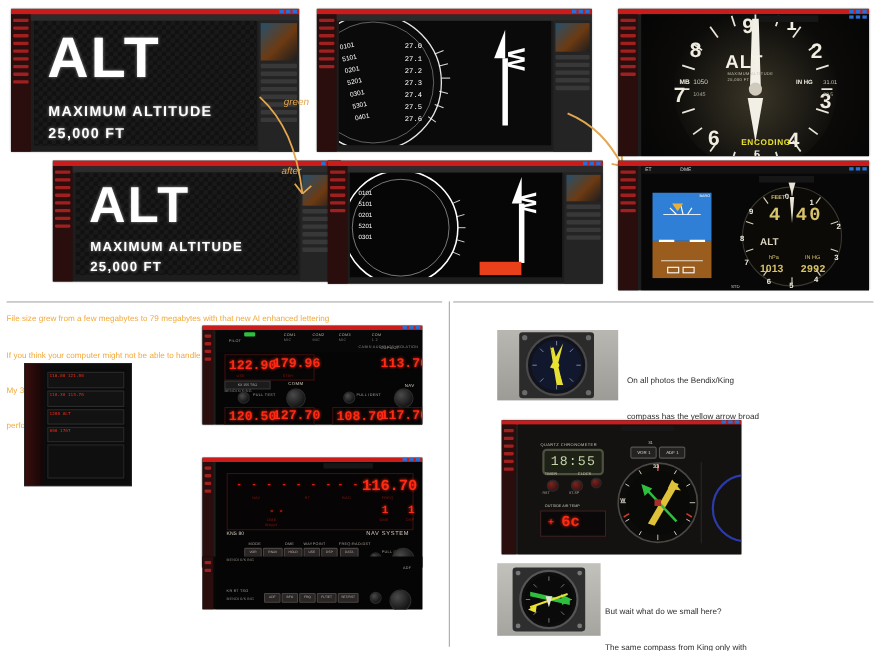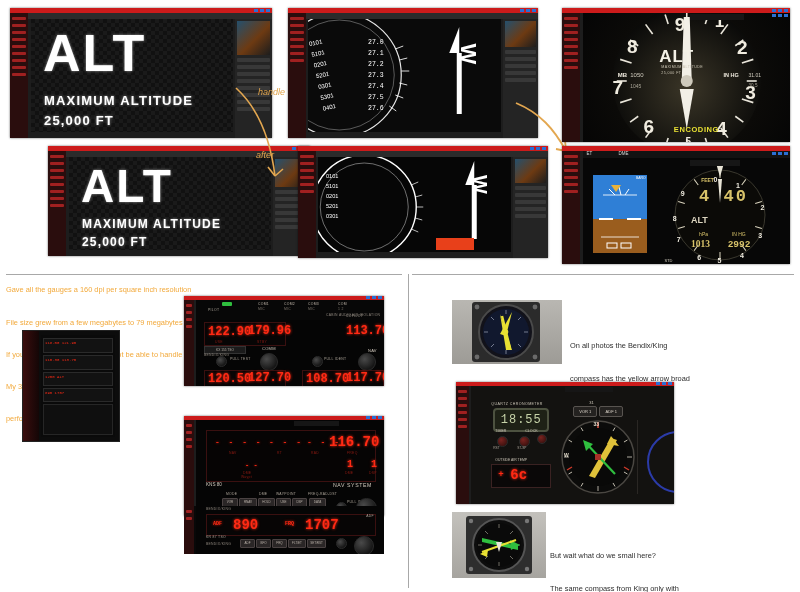--- a/index.html
+++ b/index.html
@@ -233,21 +233,21 @@
       <div style="position:absolute;left:8px;top:14px;color:#fff;font-size:5.6px;line-height:10px;">0101<br>5101<br>0201<br>5201<br>0301</div>
       <div style="position:absolute;left:152px;top:16px;color:#fff;font-size:20px;font-weight:bold;transform:rotate(90deg);">W</div>
       <div style="position:absolute;left:118px;bottom:2px;width:38px;height:12px;background:#e8401a;"></div>
     </div>
   </div>
 
   <svg class="arrowsvg" style="left:228px;top:78px;width:110px;height:110px;" viewBox="0 0 110 110">
     <path d="M8 10 C 30 30, 42 58, 47 98" fill="none" stroke="#e3a750" stroke-width="1.6"></path>
     <path d="M47 98 l -7 -9 M47 98 l 8 -7" fill="none" stroke="#e3a750" stroke-width="1.6"></path>
   </svg>
-  <div class="curvelbl abs" style="left:258px;top:87px;">handle</div>
+  <div class="curvelbl abs" style="left:258px;top:87px;">green</div>
   <div class="curvelbl abs" style="left:256px;top:150px;">after</div>
 
   <svg class="arrowsvg" style="left:510px;top:95px;width:80px;height:80px;" viewBox="0 0 80 80">
     <path d="M6 8 C 30 18, 44 34, 56 56" fill="none" stroke="#e3a750" stroke-width="1.8"></path>
     <path d="M56 56 l -10 -2 M56 56 l -1 -11" fill="none" stroke="#e3a750" stroke-width="1.8"></path>
   </svg>
 
   <div class="appwin abs" style="left:562px;top:8px;width:228px;height:134px;">
     <div class="titlebar">
       <div class="wbtns">
@@ -396,21 +396,21 @@
               <line transform="rotate(324)" x1="0" y1="-44" x2="0" y2="-37"></line>
             </g>
           </g>
           <path d="M47 0 L55 0 L51 14 Z" fill="#e8e4d6"></path>
           <path d="M49 16 L53 16 L51 40 Z" fill="#e8e4d6"></path>
         </svg>
         <div style="position:absolute;left:32%;top:14%;color:#d8c36a;font-size:5px;font-weight:bold;">FEET</div>
         <div style="position:absolute;left:30%;top:24%;color:#d8c36a;font-size:17px;font-weight:bold;letter-spacing:2px;font-family:'Liberation Mono',monospace;">4 40</div>
         <div style="position:absolute;left:22%;top:52%;color:#ddd6c0;font-size:9px;font-weight:bold;">ALT</div>
         <div style="position:absolute;left:30%;top:68%;color:#d8c36a;font-size:5px;">hPa</div>
-        <div style="position:absolute;left:22%;top:76%;color:#d8c36a;font-size:9.5px;font-weight:bold;font-family:Liberation Serif, serif;">1013</div>
+        <div style="position:absolute;left:22%;top:76%;color:#d8c36a;font-size:9.5px;font-weight:bold;font-family:Liberation Sans, sans-serif;">1013</div>
         <div style="position:absolute;left:62%;top:68%;color:#d8c36a;font-size:5px;">IN HG</div>
         <div style="position:absolute;left:58%;top:76%;color:#d8c36a;font-size:9.5px;font-weight:bold;font-family:'Liberation Mono',monospace;text-align:center;">2992</div>
         <div style="position:absolute;left:-4%;top:95%;color:#cfcabc;font-size:4px;">STD</div>
         <div class="gnum" style="left:14%;top:30%;font-size:7px;">9</div>
         <div class="gnum" style="left:6%;top:55%;font-size:7px;">8</div>
         <div class="gnum" style="left:10%;top:76%;font-size:7px;">7</div>
         <div class="gnum" style="left:30%;top:94%;font-size:7px;">6</div>
         <div class="gnum" style="left:50%;top:97%;font-size:7px;">5</div>
         <div class="gnum" style="left:72%;top:92%;font-size:7px;">4</div>
         <div class="gnum" style="left:90%;top:72%;font-size:7px;">3</div>
@@ -420,21 +420,20 @@
       </div>
       <div style="position:absolute;left:52%;top:9px;width:24%;height:6px;background:#161616;"></div>
     </div>
   </div>
 
   <div class="divider" style="left:6px;top:274px;width:396px;height:1px;"></div>
   <div class="divider" style="left:412px;top:274px;width:382px;height:1px;"></div>
   <div class="divider" style="left:408px;top:274px;width:1px;height:314px;"></div>
 
   <div class="note orange abs" style="left:6px;top:264px;">
-    <div>Gave all the gauges a 160 dpi per square inch resolution</div>
     <div>File size grew from a few megabytes to 79 megabytes with that new AI enhanced lettering</div>
     <div>If you think your computer might not be able to handle an 80mb texture please don't use it</div>
     <div>My 3400 graphics card has no</div>
     <div>performance issues</div>
   </div>
 
   <div class="abs" style="left:22px;top:330px;width:96px;height:110px;background:#0c0c0c;border:1px solid #222;overflow:hidden;">
     <div style="position:absolute;left:0;top:0;width:16px;height:100%;background:linear-gradient(90deg,#3a0d0d,#140606);"></div>
     <div style="position:absolute;left:18px;top:4px;right:4px;bottom:4px;background:#0a0a0a;">
       <div style="position:absolute;left:2px;top:3px;right:2px;height:13px;background:#121212;border:1px solid #2a2a2a;"></div>
@@ -571,26 +570,20 @@
     </div>
   </div>
 
   <div class="abs" style="left:184px;top:506px;width:200px;height:48px;background:#080808;overflow:hidden;">
     <div class="leftrail" style="top:0;width:5%;">
         <i></i>
         <i></i>
       </div>
     <div style="position:absolute;left:6%;right:0;top:0;bottom:0;background:#050505;">
       <div class="tinylbl" style="left:10px;top:1px;color:#8d857c;">BENDIX/KING</div>
-      <div class="lcd" style="left:10px;top:8px;width:168px;height:20px;">
-        <div class="red7" style="position:absolute;left:6px;top:6px;font-size:5px;">ADF</div>
-        <div class="red7" style="position:absolute;left:26px;top:2px;font-size:14px;">890</div>
-        <div class="red7" style="position:absolute;left:78px;top:6px;font-size:5px;">FRQ</div>
-        <div class="red7" style="position:absolute;left:98px;top:2px;font-size:14px;">1707</div>
-      </div>
       <div class="tinylbl" style="left:10px;top:29px;color:#a9a196;">KR 87 TSO</div>
       <div class="tinylbl" style="right:10px;top:8px;color:#a9a196;">ADF</div>
       <div class="tinylbl" style="left:10px;top:36px;color:#8d857c;">BENDIX/KING</div>
       <div class="pbtn" style="left:44px;top:33px;width:13px;height:7px;">ADF</div>
       <div class="pbtn" style="left:60px;top:33px;width:13px;height:7px;">BFO</div>
       <div class="pbtn" style="left:76px;top:33px;width:13px;height:7px;">FRQ</div>
       <div class="pbtn" style="left:92px;top:33px;width:16px;height:7px;">FLT/ET</div>
       <div class="pbtn" style="left:111px;top:33px;width:17px;height:7px;">SET/RST</div>
       <div class="knob" style="left:140px;top:32px;width:9px;height:9px;"></div>
       <div class="knob" style="left:158px;top:30px;width:18px;height:18px;"></div>

